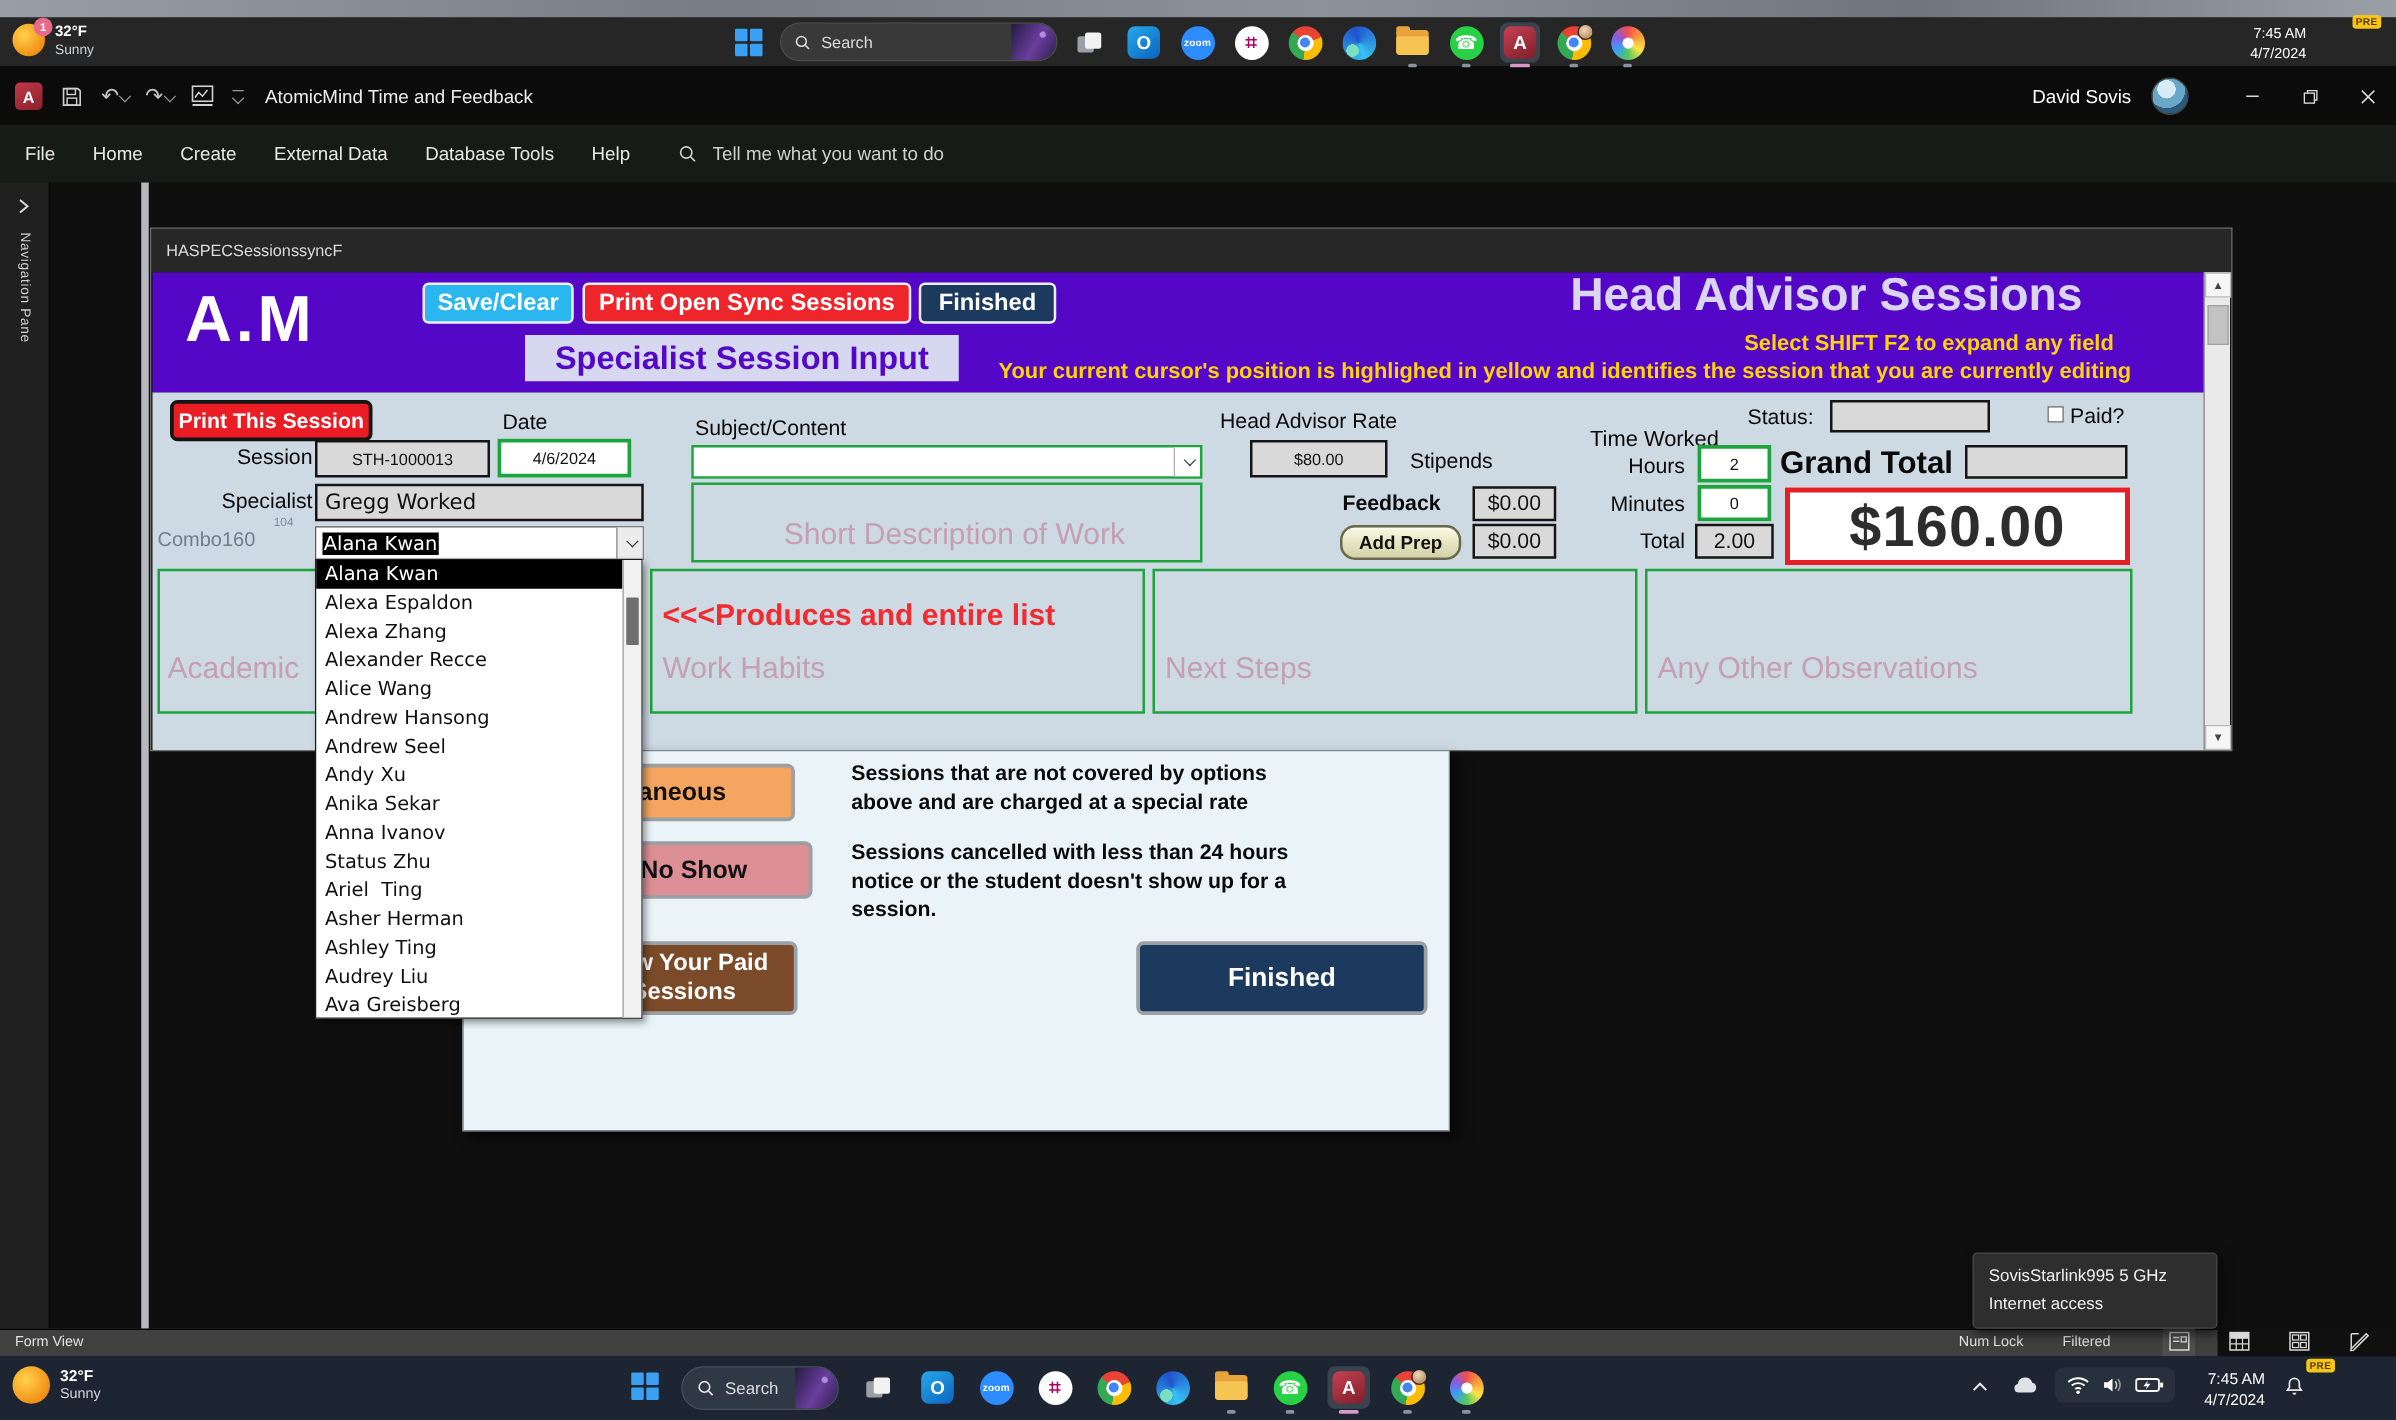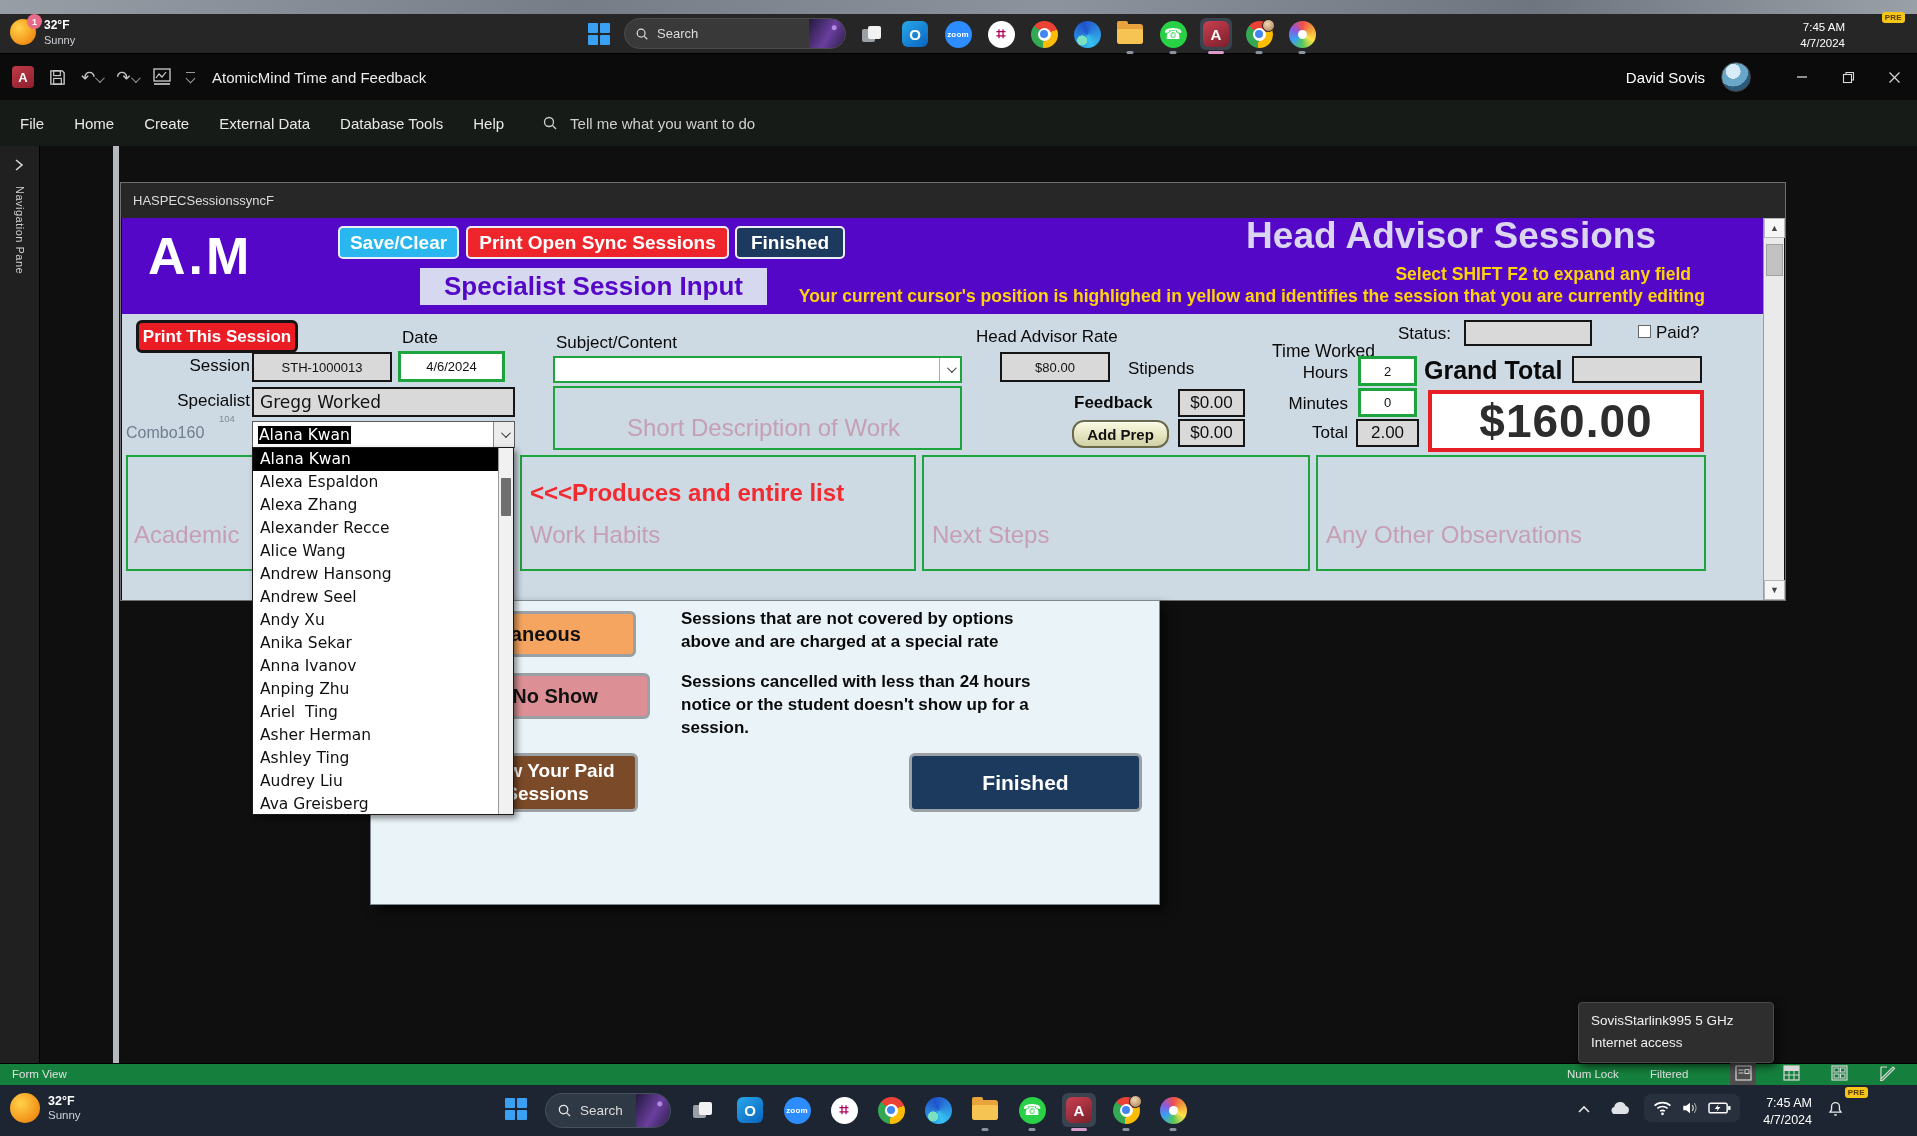--- a/index.html
+++ b/index.html
@@ -76,21 +76,21 @@
 .nav-label{position:absolute;left:50%;top:40px;transform:translateX(-50%);writing-mode:vertical-rl;font-size:11px;letter-spacing:.5px;white-space:nowrap}
 .light-strip{left:113px;top:146px;width:6px;height:917px;background:#b5b9bd}
 .canvas{left:40px;top:146px;width:1877px;height:917px;background:#0f0f0f}
 
 .form-border{left:120px;top:182px;width:1666px;height:419px;border:1px solid #6f6f6f;pointer-events:none}
 .tab-strip{left:121px;top:183px;width:1664px;height:35px;background:#272727;display:flex;align-items:center}
 .tab-title{font-size:13px;color:#dcdcdc;margin-left:12px}
 .form-header{left:122px;top:218px;width:1641px;height:96px;background:#5507c7;color:#fff}
 .am-logo{position:absolute;left:26px;top:8px;font-size:52px;font-weight:bold;letter-spacing:3px;color:#fff}
 .hdr-btn{position:absolute;height:33px;border:2px solid #eceef8;border-radius:5px;color:#fff;font-weight:bold;font-size:19px;display:flex;align-items:center;justify-content:center;cursor:pointer;white-space:nowrap}
-.hdr-title{position:absolute;right:107px;top:-3px;font-size:37px;font-weight:bold;color:#dad6f2;white-space:nowrap}
+.hdr-title{position:absolute;right:97px;top:-3px;font-size:37px;font-weight:bold;color:#dad6f2;white-space:nowrap}
 .hdr-subtitle{position:absolute;left:298px;top:50px;width:347px;height:37px;background:#d6d8f0;color:#5507c7;font-size:26px;font-weight:bold;display:flex;align-items:center;justify-content:center;white-space:nowrap}
 .hint1{position:absolute;right:72px;top:46px;font-size:17.5px;font-weight:bold;color:#ffd20a;white-space:nowrap}
 .hint2{position:absolute;right:58px;top:68px;font-size:17.5px;font-weight:bold;color:#ffd20a;white-space:nowrap}
 .form-body{left:122px;top:314px;width:1641px;height:286px;background:#cdd9e3;color:#111}
 .lbl{position:absolute;font-size:17px;color:#0a0a0a;white-space:nowrap}
 .field{position:absolute;display:flex;align-items:center;justify-content:center;font-size:13px;background:#d9d9d9;border:2.5px solid #151515}
 .field.white-green{background:#fff;border:3px solid #1ea43d}
 .field.small{font-size:17px}
 .btn-red{position:absolute;background:#eb1c24;border:3px solid #151515;border-radius:6px;color:#fff;font-weight:bold;font-size:17px;display:flex;align-items:center;justify-content:center;cursor:pointer;white-space:nowrap}
 .combo{position:absolute;background:#fff;border:1.5px solid #5a5a5a;display:flex;align-items:stretch;cursor:pointer}
@@ -113,21 +113,21 @@
 .dropdown{left:252px;top:447px;width:262px;height:368px;background:#fff;border:1px solid #1a1a1a;z-index:50;box-shadow:3px 3px 6px rgba(0,0,0,.45)}
 .dd-item{height:23px;line-height:23px;padding-left:7px;font-size:15.5px;font-family:"DejaVu Sans",sans-serif;color:#111;white-space:pre;width:calc(100% - 15px);overflow:hidden;cursor:pointer}
 .dd-item.selected{background:#000;color:#fff}
 .dd-scroll{position:absolute;right:0;top:0;bottom:0;width:15px;background:#f1f1f1;border-left:1px solid #9a9a9a}
 .dd-thumb{position:absolute;left:2px;top:30px;width:10px;height:38px;background:#6f6f6f;border-radius:1px;cursor:grab}
 
 .lower-panel{left:370px;top:600px;width:790px;height:305px;background:#e9f3f8;border:1px solid #7f8a90;box-shadow:6px 6px 10px rgba(0,0,0,.6)}
 .cmd-btn{position:absolute;border:3px solid #9aa0a4;border-radius:6px;display:flex;align-items:center;justify-content:center;font-weight:bold;cursor:pointer;text-align:center;line-height:1.2}
 .desc-text{position:absolute;font-size:17px;font-weight:bold;color:#0a0a0a;line-height:1.35}
 
-.status-bar{left:0;top:1063px;width:1917px;height:22px;background:#15803d;border-top:1px solid #000;color:#e0e0e0;font-size:11.5px}
+.status-bar{left:0;top:1063px;width:1774px;height:22px;background:#404040;border-top:1px solid #000;color:#e0e0e0;font-size:11.5px}
 .view-ic{position:absolute;top:-3px;width:26px;height:24px;display:flex;align-items:center;justify-content:center;cursor:pointer;color:#d0d0d0}
 .view-ic.active{background:#4e4e4e}
 
 .tooltip{left:1578px;top:1002px;width:196px;background:#2e2e2e;border:1px solid #4a4a4a;border-radius:4px;color:#f0f0f0;font-size:13.5px;line-height:1.65;padding:7px 12px;z-index:70;box-shadow:2px 3px 10px rgba(0,0,0,.7)}
 .svgic{display:block}
 </style>
 </head>
 <body>
 
 <div id="screen">
@@ -408,21 +408,21 @@
   <div class="dd-item selected">Alana Kwan</div>
       <div class="dd-item">Alexa Espaldon</div>
       <div class="dd-item">Alexa Zhang</div>
       <div class="dd-item">Alexander Recce</div>
       <div class="dd-item">Alice Wang</div>
       <div class="dd-item">Andrew Hansong</div>
       <div class="dd-item">Andrew Seel</div>
       <div class="dd-item">Andy Xu</div>
       <div class="dd-item">Anika Sekar</div>
       <div class="dd-item">Anna Ivanov</div>
-      <div class="dd-item">Anping Zhu</div>
+      <div class="dd-item">Status Zhu</div>
       <div class="dd-item">Ariel  Ting</div>
       <div class="dd-item">Asher Herman</div>
       <div class="dd-item">Ashley Ting</div>
       <div class="dd-item">Audrey Liu</div>
       <div class="dd-item">Ava Greisberg</div>
     </div>
 
   <div class="abs status-bar">
     <span class="abs" style="left:12px;top:4px">Form View</span>
     <span class="abs" style="left:1567px;top:4px">Num Lock</span>

